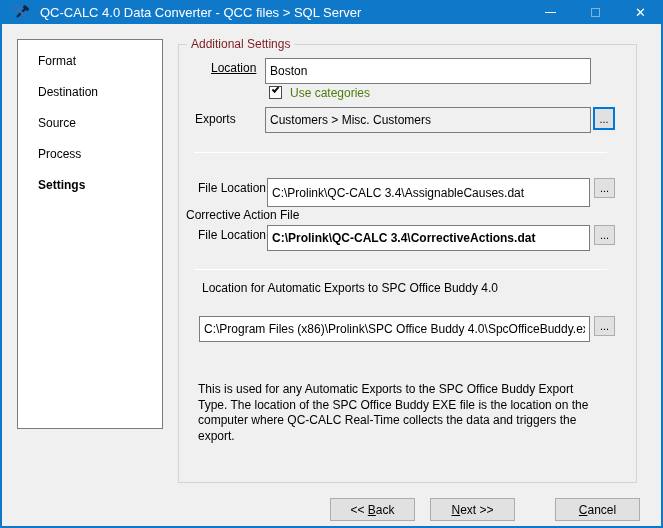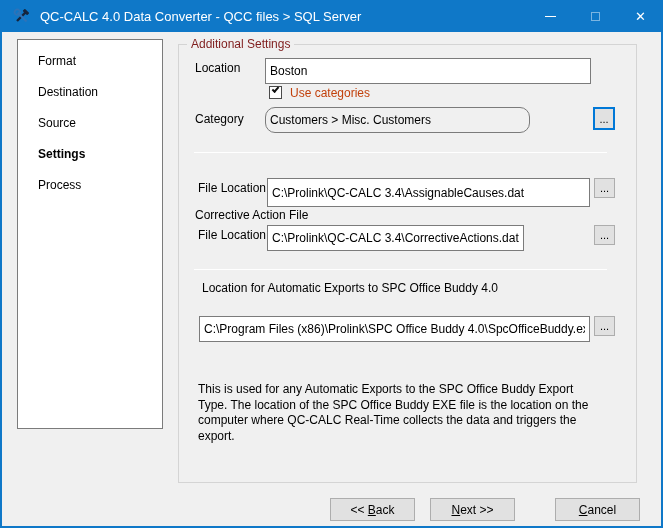--- a/index.html
+++ b/index.html
@@ -8,21 +8,21 @@
 
   .window {
     position:relative; width:663px; height:528px;
     background:#f0f0f0;
     border:2px solid #0f78c8;
     overflow:hidden;
   }
 
   
   .titlebar {
-    position:absolute; left:-2px; top:-2px; width:663px; height:32px;
+    position:absolute; left:-2px; top:-2px; width:663px; height:24px;
     background:#0f78c8; display:flex; align-items:center;
   }
   .app-icon { width:19px; height:19px; margin-left:12px; flex:0 0 auto; }
   .title-text { color:#fff; font-size:13px; margin-left:9px; white-space:nowrap; }
   .win-controls { margin-left:auto; display:flex; height:30px; }
   .win-btn { width:45px; height:30px; display:flex; align-items:center; justify-content:center; }
   .min-glyph { width:11px; height:1px; background:#fff; }
   .max-glyph { width:9px; height:9px; border:1px solid #fff; opacity:.45; }
   .close-glyph { color:#fff; font-size:13px; line-height:1; }
 
@@ -39,21 +39,21 @@
     position:absolute; left:176px; top:42px; width:459px; height:439px;
     border:1px solid #d4d4d4;
   }
   .group-label {
     position:absolute; top:-8px; left:8px; background:#f0f0f0;
     padding:0 4px; color:#7f1d1d; font-size:12px;
   }
 
   .abs { position:absolute; }
   .lbl { font-size:12px; color:#000; white-space:nowrap; }
-  .blue { color:#c2410c; }
+  .blue { color:#4d7c0f; }
 
   input.txt {
     position:absolute; border:1px solid #7b7b7b; background:#fff;
     font-family:"Liberation Sans","DejaVu Sans",sans-serif; font-size:12px;
     padding:12px 4px; color:#000;
   }
   input.txt.readonly { background:#f0f0f0; }
 
   .browse-btn {
     position:absolute; background:#e1e1e1; border:1px solid #adadad;
@@ -112,49 +112,49 @@
       <div class="win-btn">
           <span class="close-glyph">✕</span>
         </div>
     </div>
   </div>
 
   <div class="sidebar">
     <div class="side-item">Format</div>
     <div class="side-item">Destination</div>
     <div class="side-item">Source</div>
+    <div class="side-item">Process</div>
     <div class="side-item active">Settings</div>
-    <div class="side-item">Process</div>
   </div>
 
   <div class="groupbox">
     <div class="group-label">Additional Settings</div>
   </div>
 
-  <div class="abs lbl" style="left:193px; top:59px;">Location</div>
+  <div class="abs lbl" style="left:209px; top:59px;text-decoration:underline;">Location</div>
   <input class="txt" style="left: 263px; top: 56px; width: 326px; height: 21px;" value="Boston">
 
   <div class="chk" style="left:267px; top:84px;">
     <div class="tick"></div>
   </div>
   <div class="abs lbl blue" style="left:288px; top:84px;">Use categories</div>
 
-  <div class="abs lbl" style="left:193px; top:110px;">Category</div>
-  <input class="txt readonly" style="left: 263px; top: 105px; width: 265px; height: 23px; border-radius: 10px;" readonly="" value="Customers &gt; Misc. Customers">
+  <div class="abs lbl" style="left:193px; top:110px;">Exports</div>
+  <input class="txt readonly" style="left: 263px; top: 105px; width: 326px; height: 23px;" readonly="" value="Customers &gt; Misc. Customers">
   <div class="browse-btn focused" style="left:591px; top:105px; width:22px; height:23px;">...</div>
 
   <div class="separator" style="left:192px; top:150px; width:413px;"></div>
 
   <div class="abs lbl" style="left:196px; top:179px;">File Location:</div>
   <input class="txt" style="left: 265px; top: 176px; width: 323px; height: 29px;" value="C:\Prolink\QC-CALC 3.4\AssignableCauses.dat">
   <div class="browse-btn" style="left:592px; top:176px; width:21px; height:20px;">...</div>
 
-  <div class="abs lbl" style="left:193px; top:206px;">Corrective Action File</div>
+  <div class="abs lbl" style="left:184px; top:206px;">Corrective Action File</div>
   <div class="abs lbl" style="left:196px; top:226px;">File Location:</div>
-  <input class="txt" style="left: 265px; top: 223px; width: 257px; height: 20px;" value="C:\Prolink\QC-CALC 3.4\CorrectiveActions.dat">
+  <input class="txt" style="left: 265px; top: 223px; width: 323px; height: 20px; font-weight: bold;" value="C:\Prolink\QC-CALC 3.4\CorrectiveActions.dat">
   <div class="browse-btn" style="left:592px; top:223px; width:21px; height:20px;">...</div>
 
   <div class="separator" style="left:192px; top:267px; width:413px;"></div>
 
   <div class="abs lbl" style="left:200px; top:279px;text-align:center;">Location for Automatic Exports to SPC Office Buddy 4.0</div>
   <input class="txt" style="left: 197px; top: 314px; width: 391px; height: 20px;" value="C:\Program Files (x86)\Prolink\SPC Office Buddy 4.0\SpcOfficeBuddy.exe">
   <div class="browse-btn" style="left:592px; top:314px; width:21px; height:20px;">...</div>
   <div class="desc" style="left:196px; top:340px; width:400px;">This is used for any Automatic Exports to the SPC Office Buddy Export Type. The location of the SPC Office Buddy EXE file is the location on the computer where QC-CALC Real-Time collects the data and triggers the export.</div>
 
   <div class="footer-btn" style="left:328px; top:496px;">

